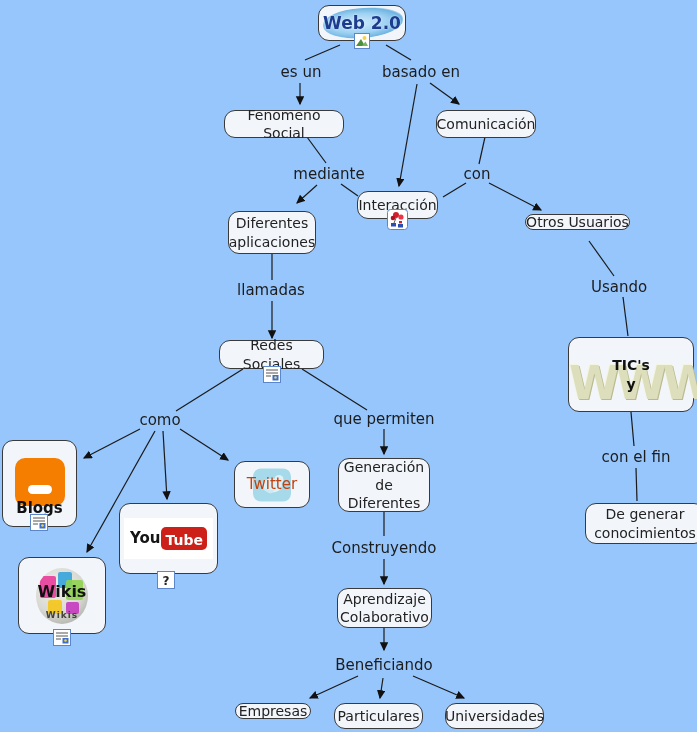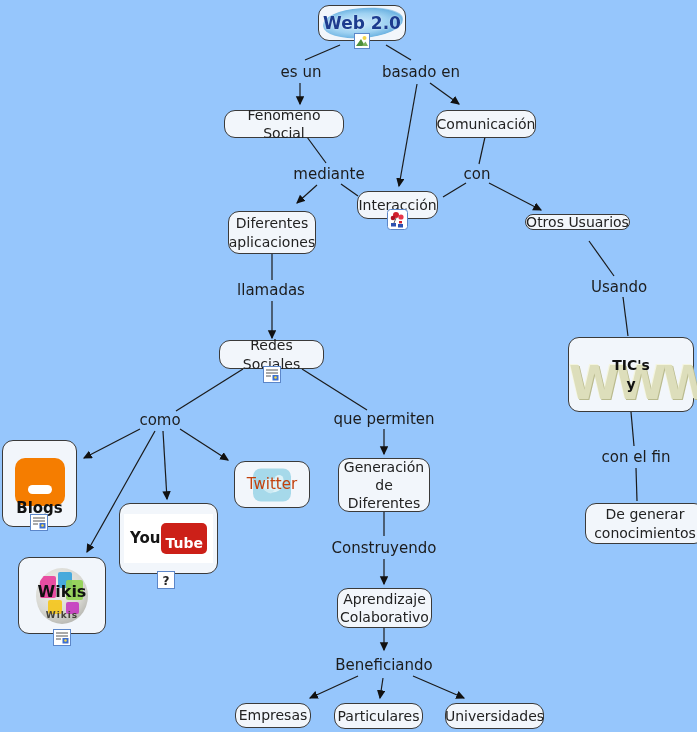--- a/index.html
+++ b/index.html
@@ -49,21 +49,21 @@
   
   .tw-badge{
     position:absolute;left:50%;top:50%;transform:translate(-50%,-50%);
     width:38px;height:33px;border-radius:8px;background:#A6D9EA;
   }
   .tw-label{position:relative;font-weight:normal;font-size:15px;color:#c2410c;}
   
   .yt-box{display:flex;align-items:center;gap:1px;background:#fff;padding:9px 6px;}
   .yt-you{font-weight:bold;font-size:15px;color:#151515;text-align:right;}
   .yt-tube{font-weight:bold;font-size:14px;color:#fff;background:#CC2018;
-    border-radius:5px;padding:11px 4px 1px 4px;}
+    border-radius:5px;padding:4px 4px 1px 4px;}
   
   .wiki-globe{
     position:absolute;left:50%;top:10px;transform:translateX(-50%);
     width:52px;height:56px;border-radius:50%;
     background:radial-gradient(circle at 40% 35%, #f2f2ee 0%, #d8d8d2 55%, #9a9a94 100%);
     overflow:hidden;
   }
   .wiki-globe i{position:absolute;display:block;border-radius:2px;opacity:.9;}
   .wikis-label{position:absolute;left:0;width:100%;top:24px;text-align:center;
     font-weight:bold;font-size:16px;color:#111;}
@@ -251,21 +251,21 @@
   <span>Generación</span>
   <span>de</span>
   <span>Diferentes</span>
 </div>
 
 <div class="node" style="left:337px;top:588px;width:95px;height:40px">
   <span>Aprendizaje</span>
   <span>Colaborativo</span>
 </div>
 
-<div class="node" style="left:235px;top:703px;width:76px;height:25px">
+<div class="node" style="left:235px;top:703px;width:76px;height:16px">
   <span>Empresas</span>
 </div>
 <div class="node" style="left:334px;top:703px;width:89px;height:26px">
   <span>Particulares</span>
 </div>
 <div class="node" style="left:445px;top:703px;width:99px;height:26px">
   <span>Universidades</span>
 </div>
 
 </body></html>

